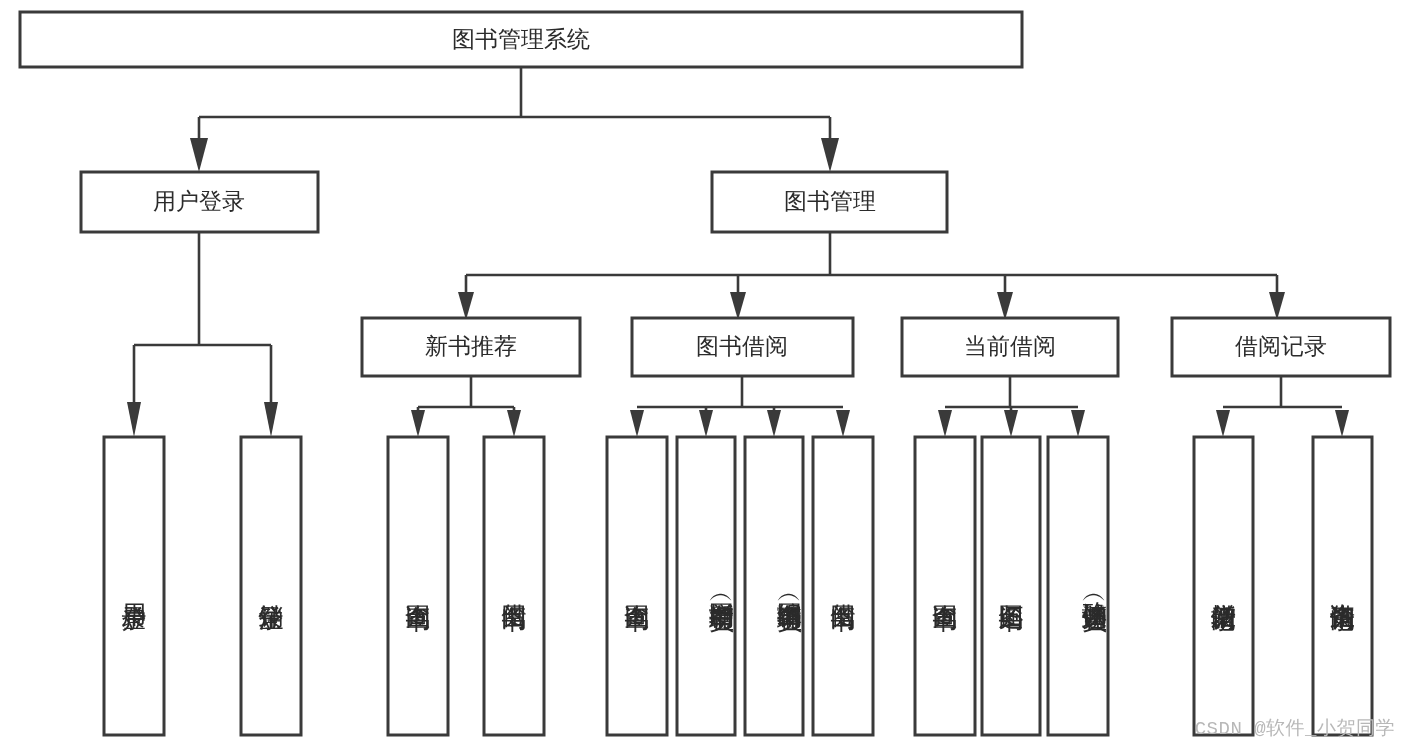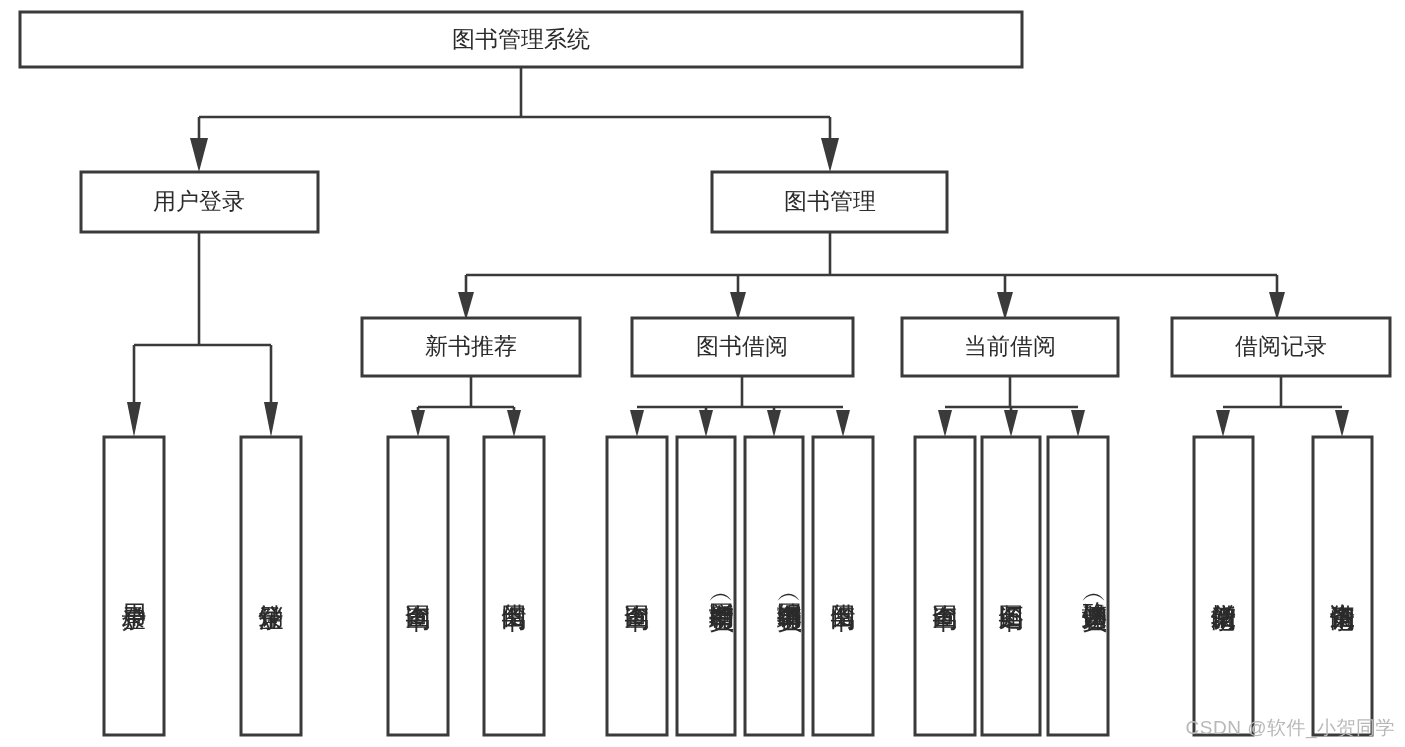--- a/index.html
+++ b/index.html
@@ -57,21 +57,21 @@
     letter-spacing: 1px;
     display: flex;
     align-items: center;
     justify-content: center;
     pointer-events: none;
   }
   .watermark {
     position: absolute;
     right: 10px;
     bottom: 6px;
-    font-family: Liberation Sans, sans-serif;
+    font-family: Liberation Mono, monospace;
     font-size: 19px;
     color: #b8b8b8;
     letter-spacing: 0.5px;
     white-space: nowrap;
   }
 </style>
 </head>
 <body>
 
 <div id="diagram-root">

